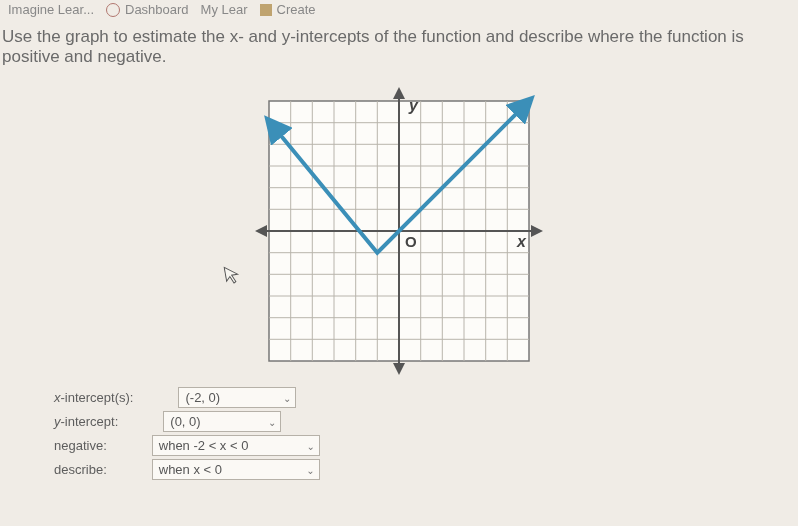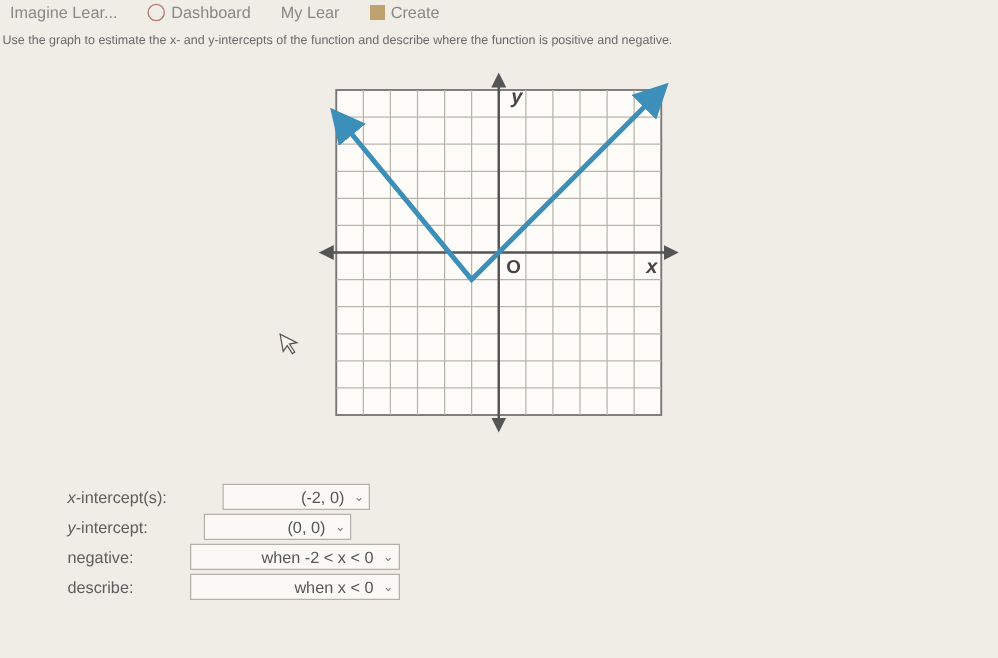--- a/index.html
+++ b/index.html
@@ -8,21 +8,21 @@
     font-family: Arial, sans-serif;
     background: #f0ece6;
     width: 798px;
     height: 526px;
     overflow: hidden;
     color: #555;
   }
   .topbar {
     display: flex;
     align-items: center;
-    gap: 24px;
+    gap: 12px;
     padding: 2px 8px 6px 8px;
     font-size: 13px;
     color: #888;
   }
   .topbar .tab {
     display: flex;
     align-items: center;
     gap: 5px;
   }
   .tab .ico {
@@ -30,40 +30,39 @@
     display:inline-block;
   }
   .ico-circle {
     border: 1.5px solid #b1776f; border-radius:50%;
     width:10px;height:10px;
   }
   .ico-apps {
     background:#bfa36f; width:10px;height:12px;
   }
   .question {
-    font-size: 10px;
+    font-size: 17px;
     color: #6a6a6a;
     padding: 4px 8px 10px 2px;
   }
   .graph-wrap {
     display:flex;
     justify-content:center;
     margin-top:4px;
   }
   svg.graph {
     width: 300px;
     height: 300px;
   }
   .answers {
     position:absolute;
     left: 54px;
     top: 384px;
     font-size: 13px;
     color: #5d5d5d;
-    text-align: right;
   }
   .row {
     display:flex;
     align-items:center;
     margin: 3px 0;
   }
   .row .lbl {
     margin-right: 4px;
     font-style: normal;
   }

